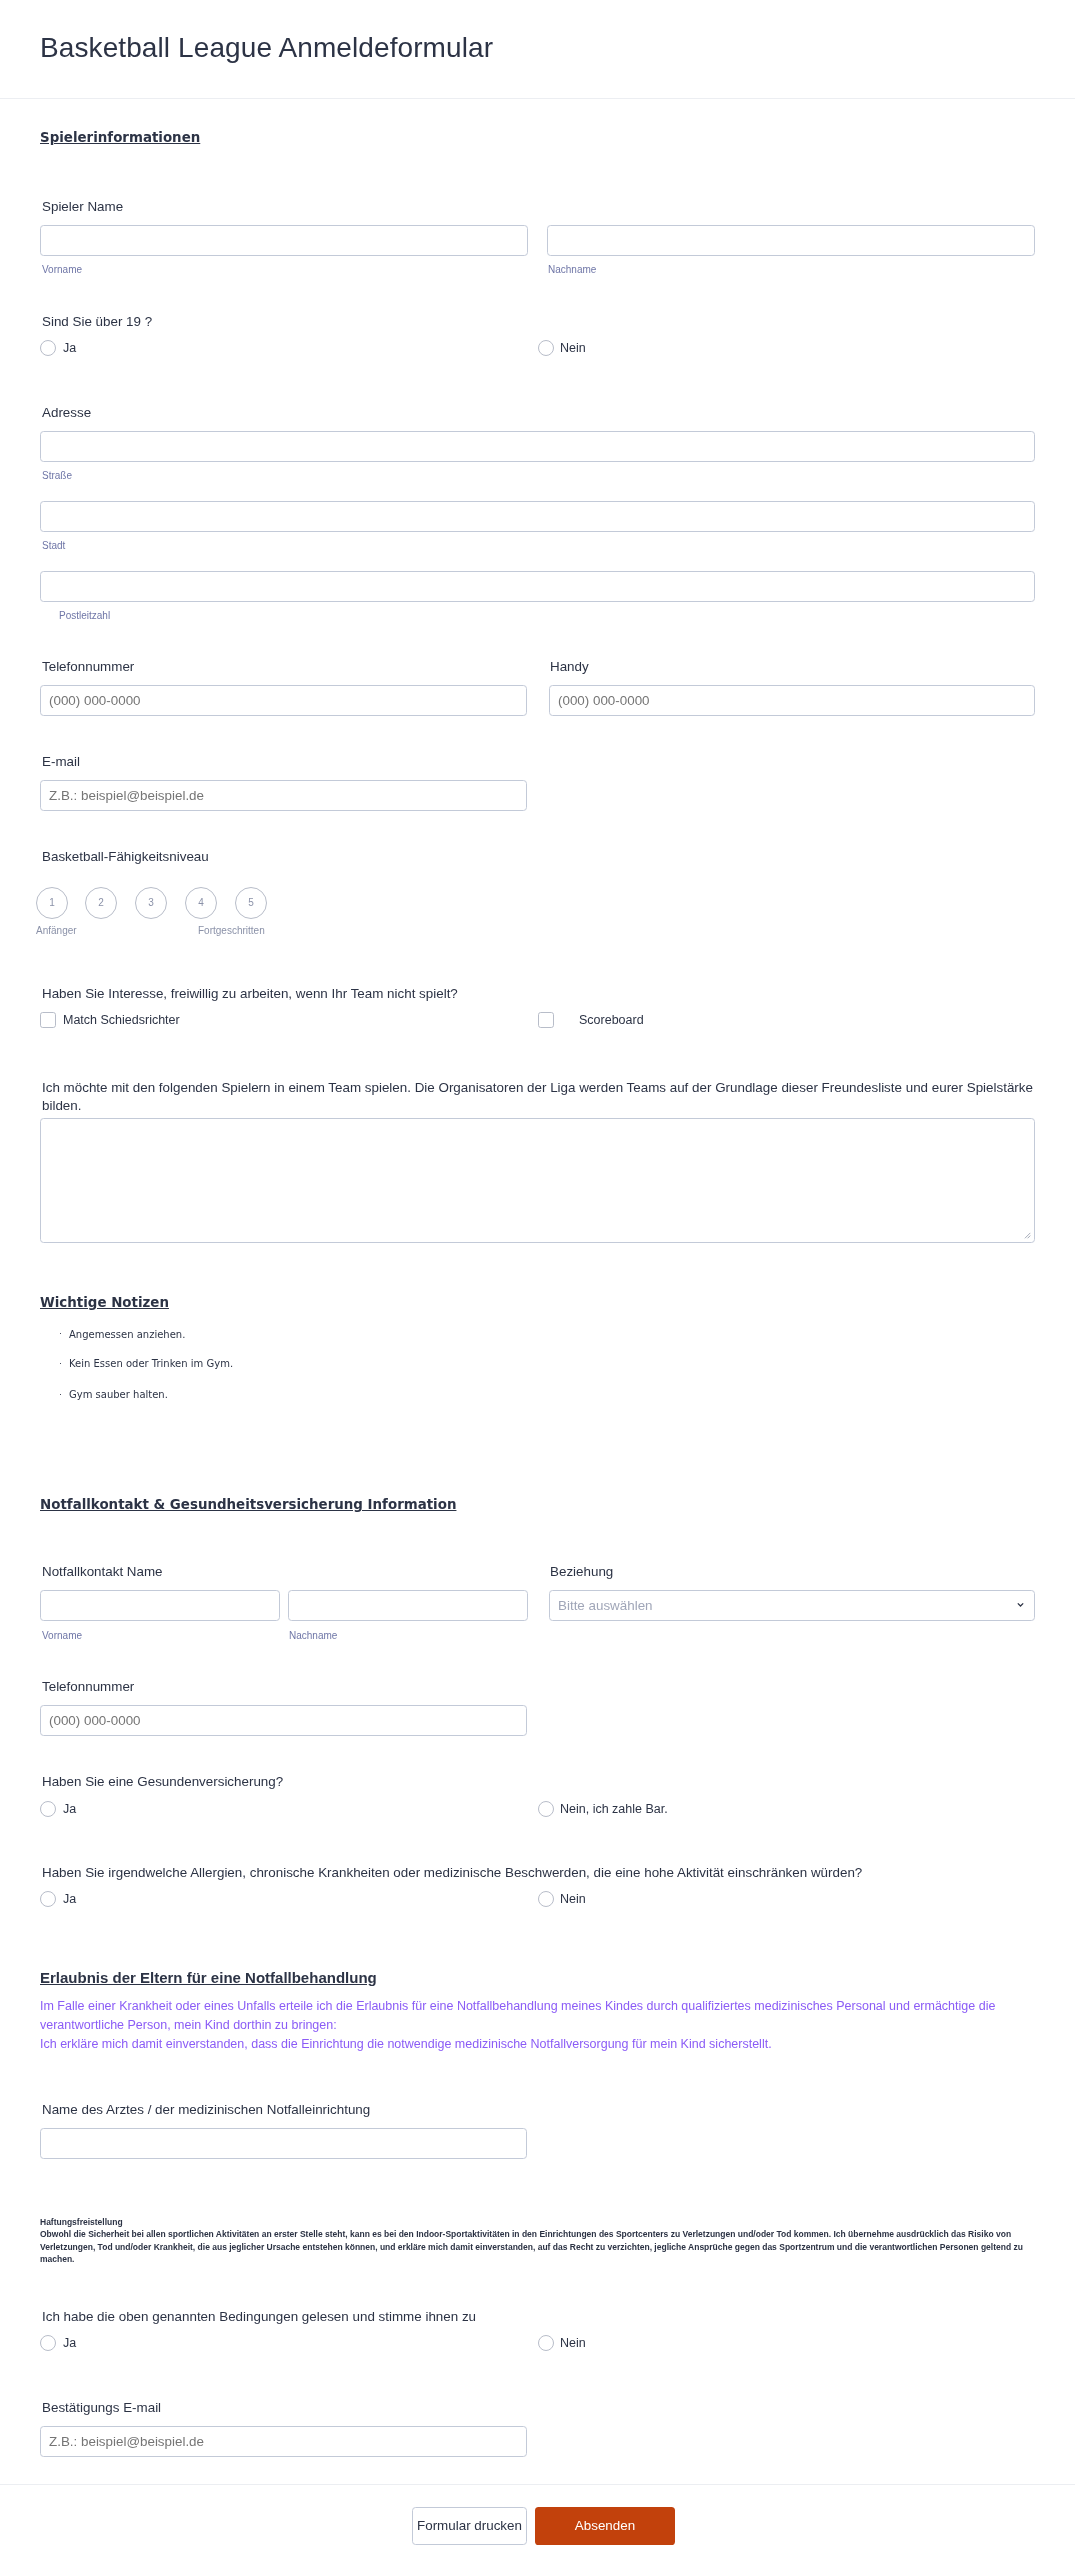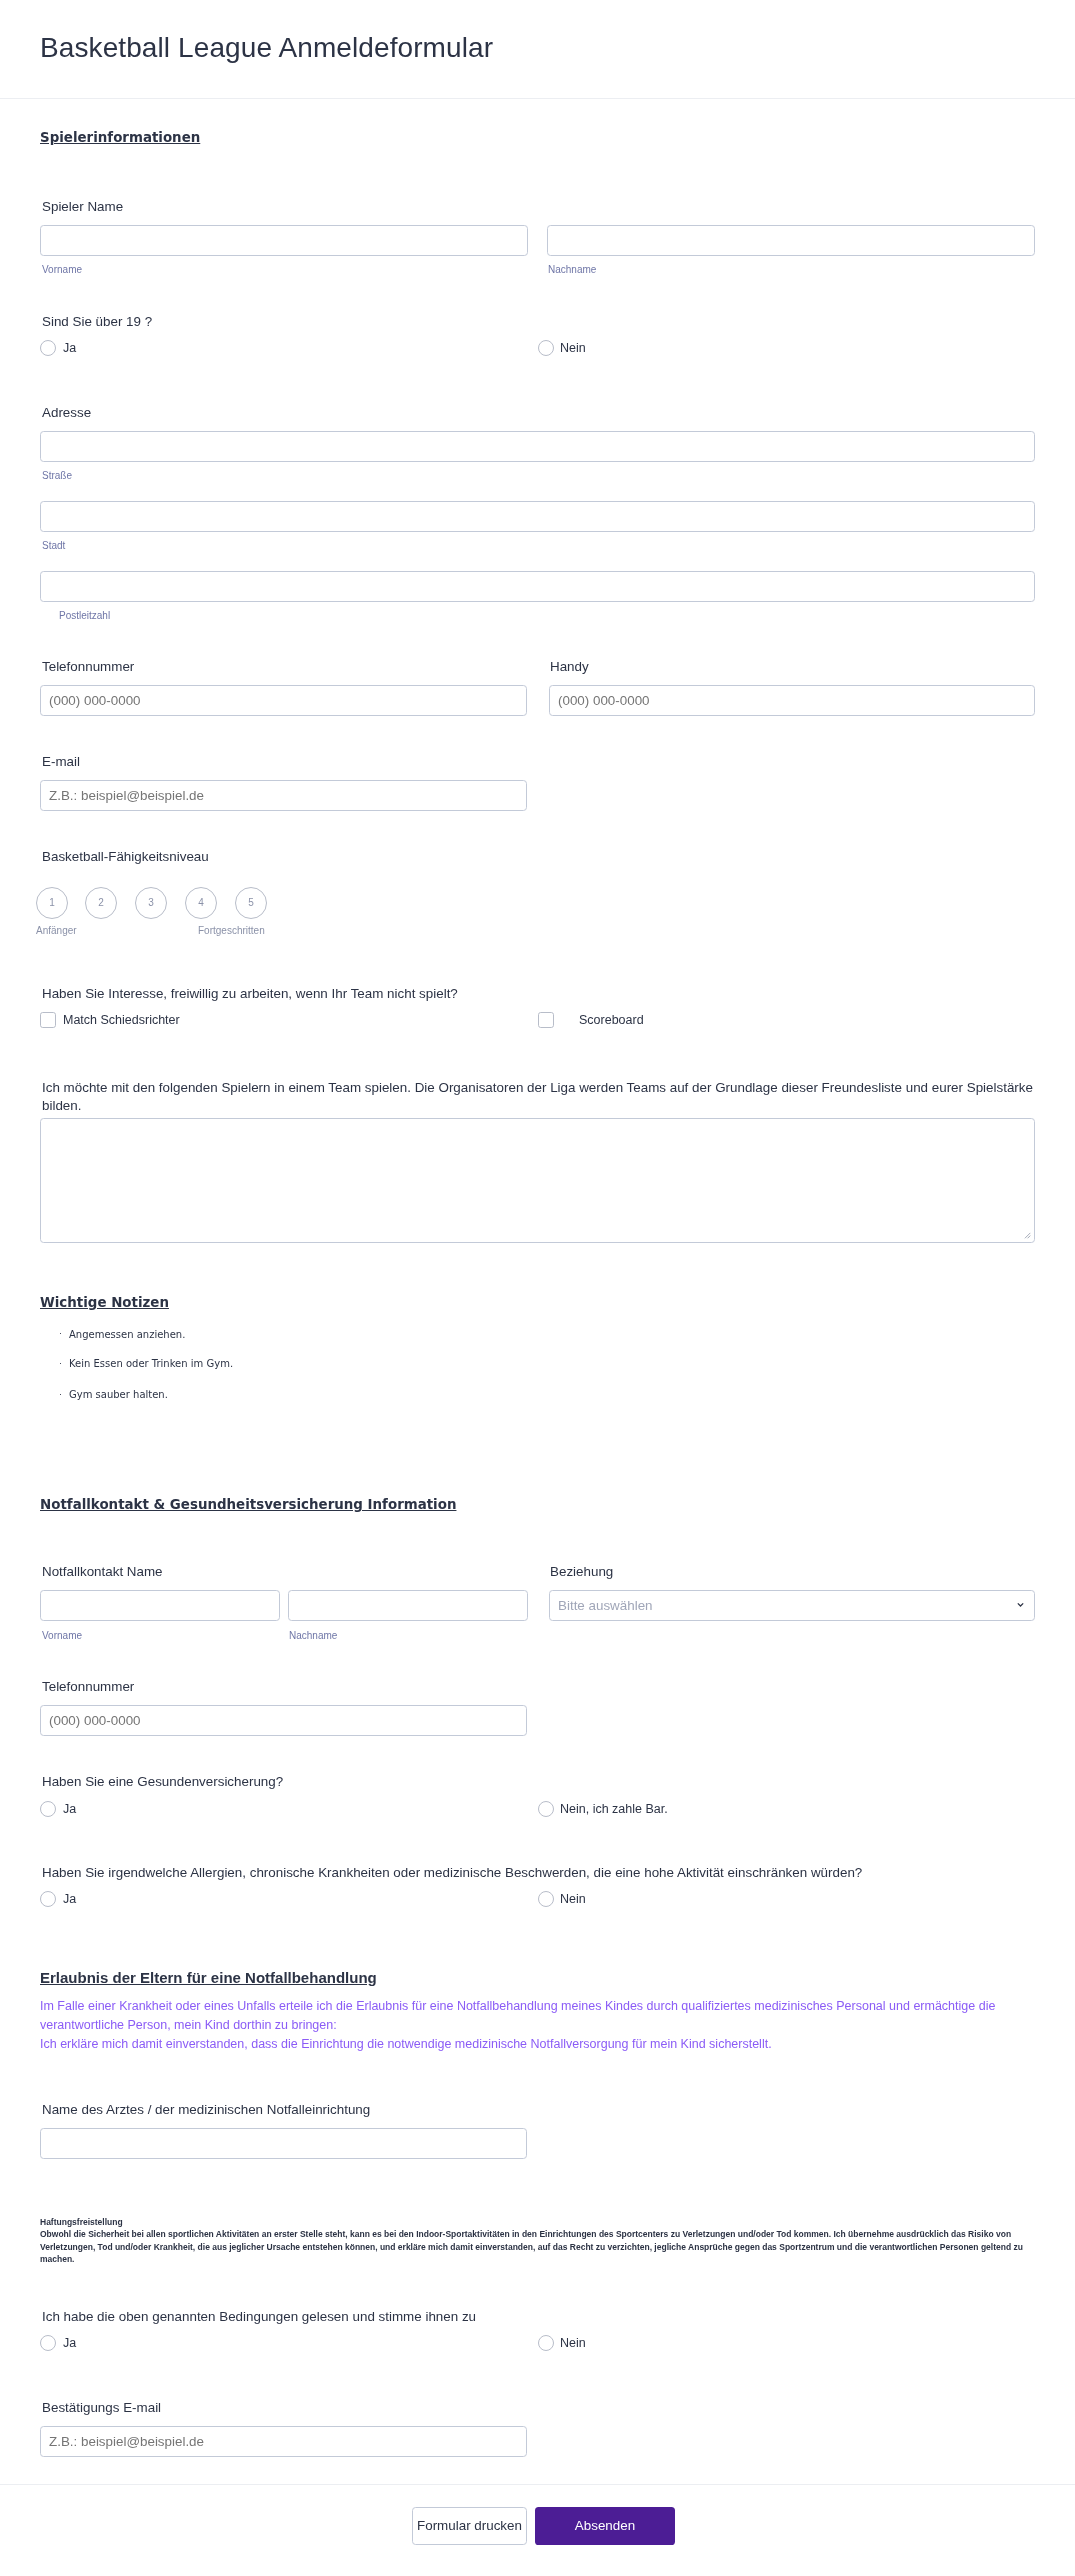--- a/index.html
+++ b/index.html
@@ -20,21 +20,21 @@
   .scale-circle { position: absolute; width: 32px; height: 32px; border: 0.9px solid #b8bdc9; border-radius: 50%; text-align: center; line-height: 30.5px; font-size: 10px; color: #8a91a8; }
   .note-item { position: absolute; font-family: "DejaVu Sans", sans-serif; font-size: 10px; color: #2c3345; }
   .note-bullet { position: absolute; font-size: 9px; color: #2c3345; }
   .para { font-size: 12.5px; color: #8b5cf6; line-height: 19px; }
   .small-bold { font-size: 8.5px; font-weight: bold; color: #2c3345; line-height: 12.5px; }
   .textarea { position: absolute; border: 0.9px solid #c3cad8; border-radius: 3.6px; background: #fff; }
   .resize-handle { position: absolute; right: 2.7px; bottom: 2.7px; width: 7.2px; height: 7.2px; }
   .select-arrow { position: absolute; right: 9px; top: 7.2px; font-size: 10.8px; color: #2c3345; }
   .footer { position: absolute; left: 0; top: 2484px; width: 1075px; height: 92px; border-top: 1.8px solid #eceef2; }
   .btn-print { position: absolute; left: 412px; top: 2507px; width: 115px; height: 38px; border: 0.9px solid #c3cad8; border-radius: 3.6px; background: #fff; font-size: 13.4px; color: #2c3345; text-align: center; line-height: 36px; }
-  .btn-submit { position: absolute; left: 535px; top: 2507px; width: 140px; height: 38px; border-radius: 3.6px; background: #4c1d95; font-size: 13.4px; color: #ffffff; text-align: center; line-height: 38px; }
+  .btn-submit { position: absolute; left: 535px; top: 2507px; width: 140px; height: 38px; border-radius: 3.6px; background: #c2410c; font-size: 13.4px; color: #ffffff; text-align: center; line-height: 38px; }
 </style>
 </head>
 <body>
 
 <div class="header">
   <h1>Basketball League Anmeldeformular</h1>
 </div>
 
 <div class="abs section-title" style="left:40px;top:130px;">Spielerinformationen</div>
 

